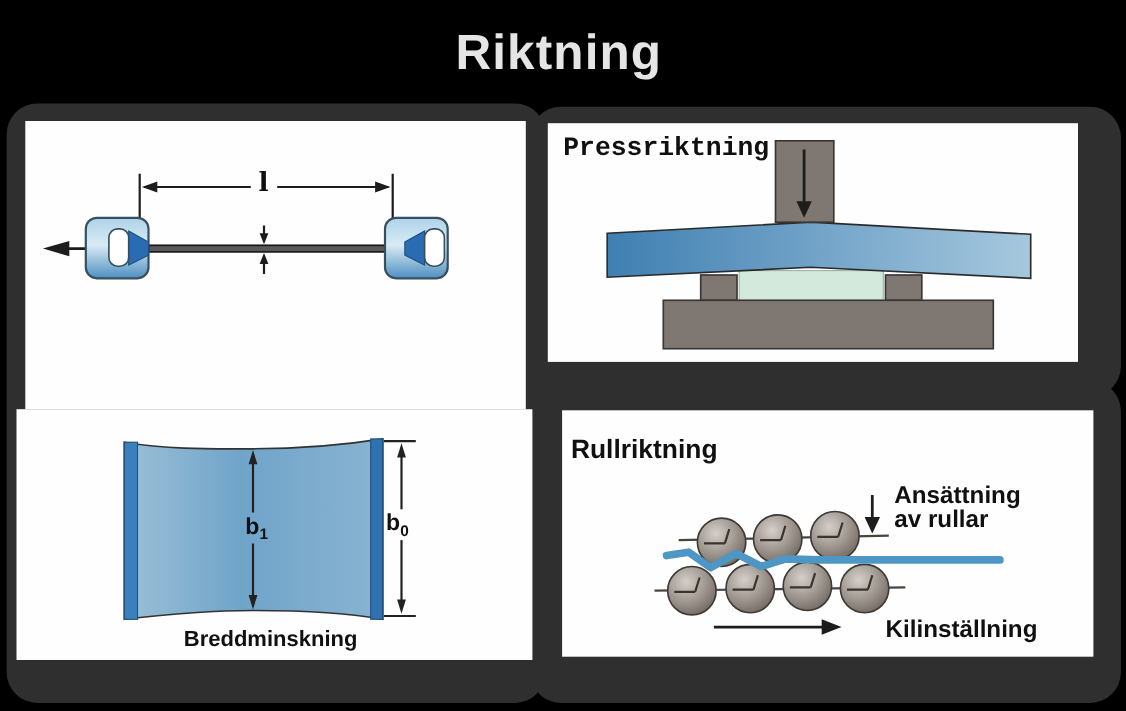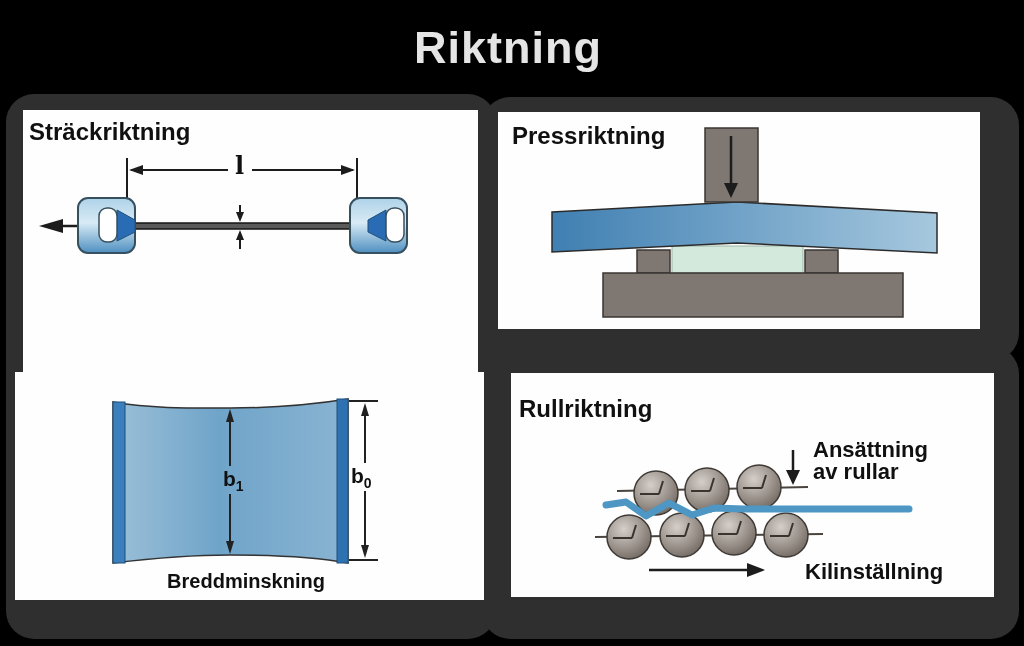--- a/index.html
+++ b/index.html
@@ -24,21 +24,20 @@
 
 <div class="stage">
 
   <div class="title">Riktning</div>
 
   <div class="frame" style="left:6px;top:94px;width:490px;height:545px;"></div>
   <div class="frame" style="left:482px;top:97px;width:537px;height:264px;"></div>
   <div class="frame" style="left:482px;top:346px;width:537px;height:293px;"></div>
 
   <section class="panel" style="left:23px;top:110px;width:455px;height:262px;">
-    <h2 class="phead" style="left:6px;top:8px;">Sträckriktning</h2>
     <svg width="455" height="262" viewBox="0 0 455 262">
       <defs>
         <linearGradient id="gClamp" x1="0" y1="0" x2="0" y2="1">
           <stop offset="0" stop-color="#aed2e8"></stop>
           <stop offset="0.45" stop-color="#d8ebf5"></stop>
           <stop offset="1" stop-color="#4e8fc0"></stop>
         </linearGradient>
       </defs>
 
       <g stroke="#1c1c1c" stroke-width="2">
@@ -108,21 +107,21 @@
         <line x1="350" y1="119" x2="350" y2="179"></line>
       </g>
       <polygon points="350,31 346,44 354,44" fill="#222"></polygon>
       <polygon points="350,186 346,173 354,173" fill="#222"></polygon>
     </svg>
     <div class="lbl b-label" style="left:208px;top:96px;"><span>b</span><sub>1</sub></div>
     <div class="lbl b-label" style="left:336px;top:93px;"><span>b</span><sub>0</sub></div>
     <div class="lbl caption" style="left:116px;top:198px;width:230px;">Breddminskning</div>
   </section>
 
-  <section class="panel" style="left:498px;top:112px;width:482px;height:217px;">
+  <section class="panel" style="left:498px;top:112px;width:482px;height:217px;font-family:Liberation Mono, monospace;">
     <h2 class="phead" style="left:14px;top:10px;">Pressriktning</h2>
     <svg width="482" height="217" viewBox="0 0 482 217">
       <defs>
         <linearGradient id="gSheetP" x1="0" y1="0" x2="1" y2="0">
           <stop offset="0" stop-color="#3f7fb2"></stop>
           <stop offset="1" stop-color="#a6c8de"></stop>
         </linearGradient>
       </defs>
       <rect x="174" y="134" width="131" height="27" fill="#d2e9dc" stroke="#9bb3a6" stroke-width="1"></rect>
       <rect x="139" y="138" width="33" height="23" fill="#7e7772" stroke="#3a3633" stroke-width="1.5"></rect>

